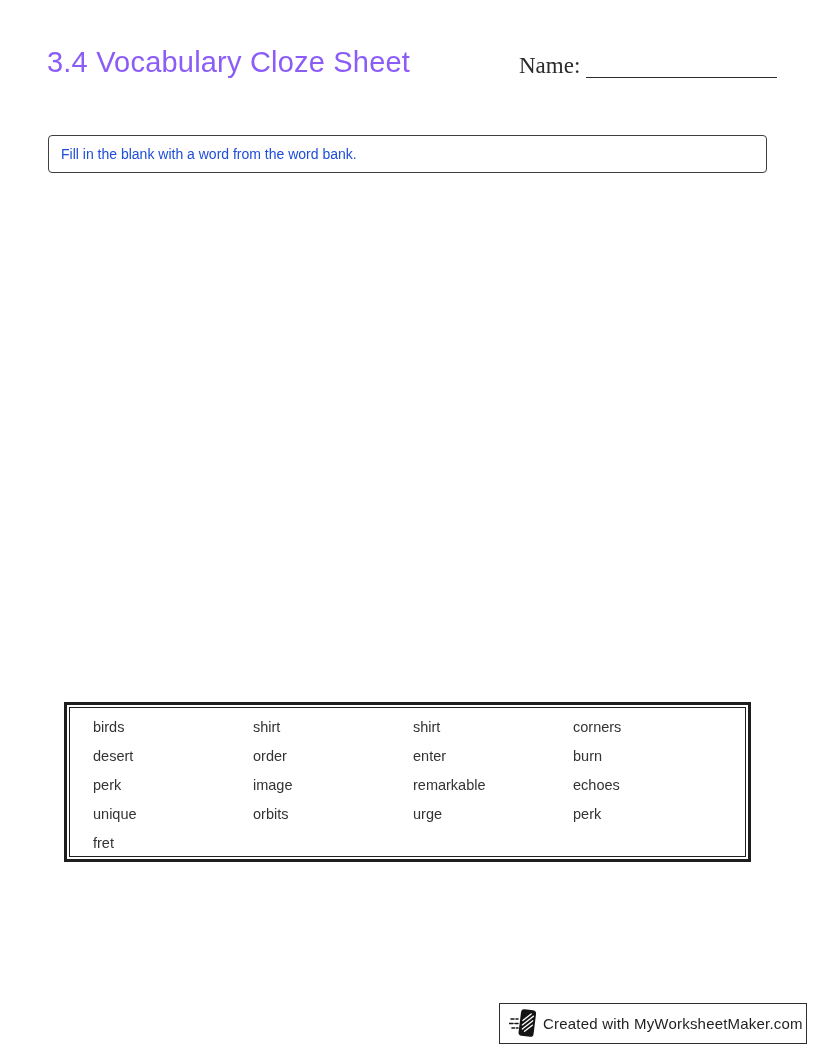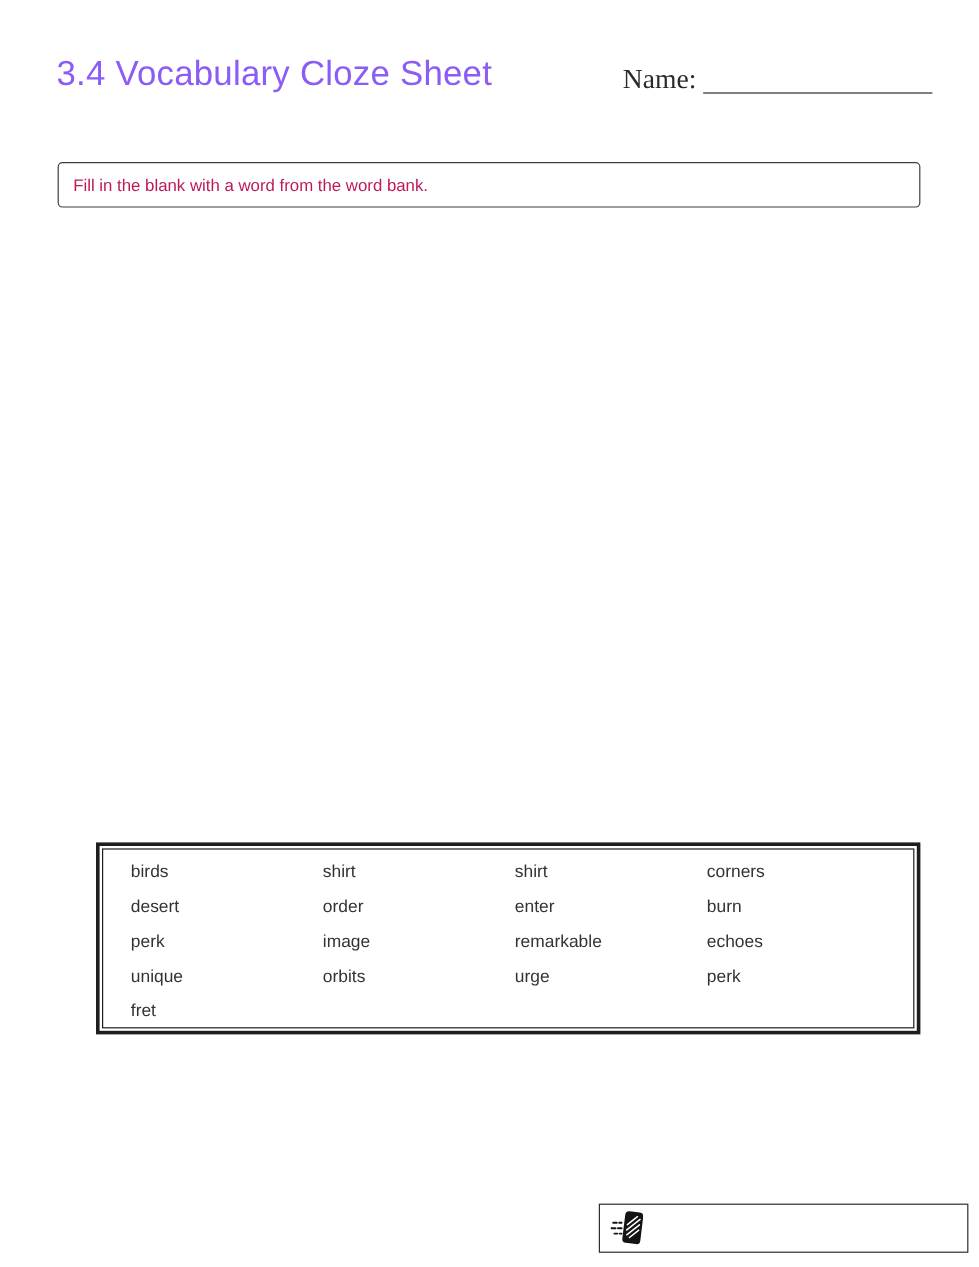--- a/index.html
+++ b/index.html
@@ -56,27 +56,27 @@
     top: 135px;
     width: 719px;
     height: 38px;
     box-sizing: border-box;
     border: 1.5px solid #3f3f3f;
     border-radius: 4px;
     display: flex;
     align-items: center;
     padding-left: 12px;
     font-size: 14px;
-    color: #be185d;
+    color: #1d4ed8;
   }
 
   
   .word-bank-outer {
     position: absolute;
-    left: 80px;
+    left: 64px;
     top: 702px;
     width: 687px;
     height: 160px;
     box-sizing: border-box;
     border: 3px solid #1e1e1e;
     padding: 2px;
     background: #ffffff;
   }
   .word-bank-inner {
     box-sizing: border-box;
@@ -176,15 +176,16 @@
           <g stroke="#ffffff" stroke-width="1.3" stroke-linecap="round">
             <line x1="13.5" y1="12" x2="21" y2="4.5"></line>
             <line x1="13.5" y1="16.5" x2="23.5" y2="6.5"></line>
             <line x1="14" y1="20.5" x2="23.5" y2="11"></line>
             <line x1="16.5" y1="22.5" x2="23.5" y2="15.5"></line>
           </g>
           <rect x="11.5" y="1.5" width="13.5" height="25" rx="2.5" fill="none" stroke="#141414" stroke-width="1.6"></rect>
         </g>
       </svg>
     </span>
+    <span class="credit-text">Created with MyWorksheetMaker.com</span>
   </div>
 
 </div>
 
 </body></html>

